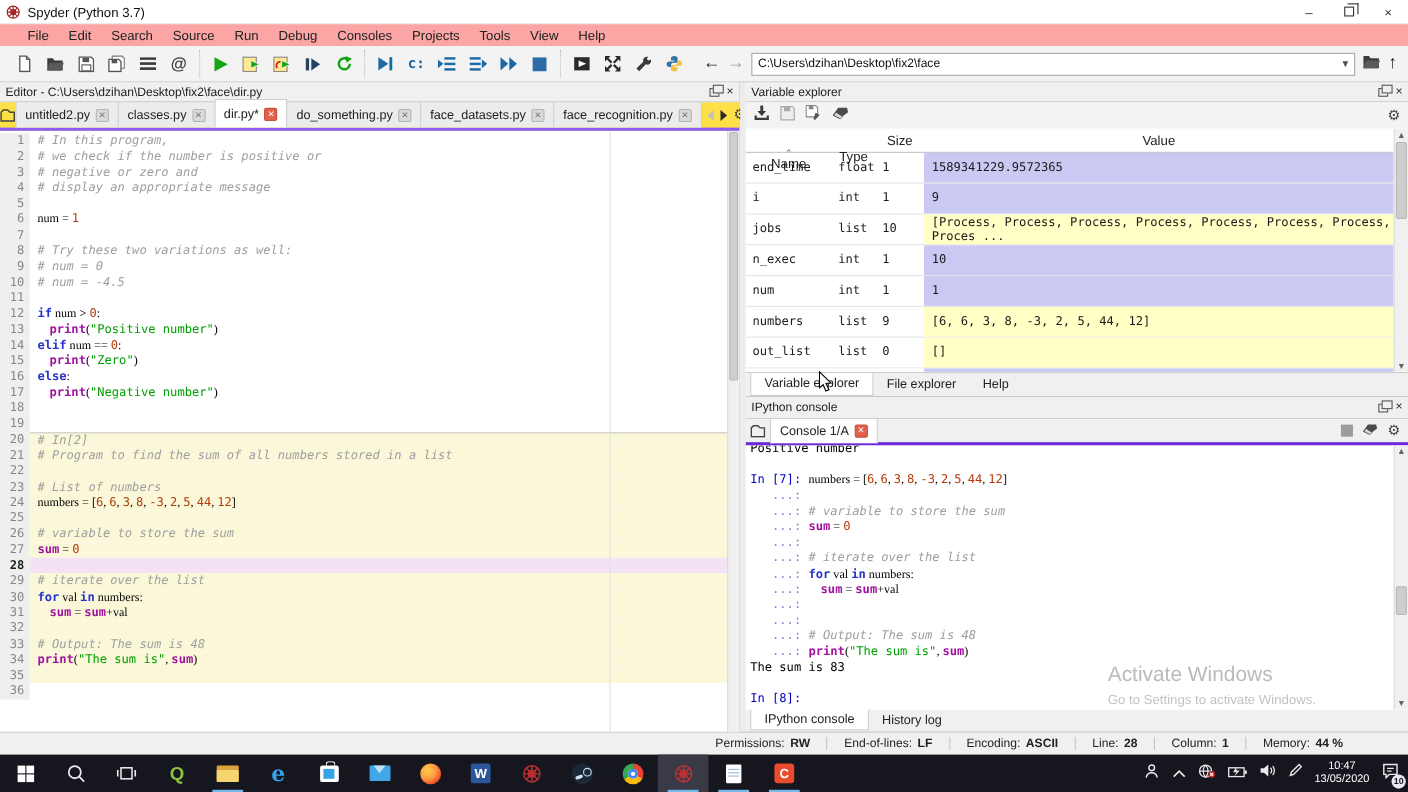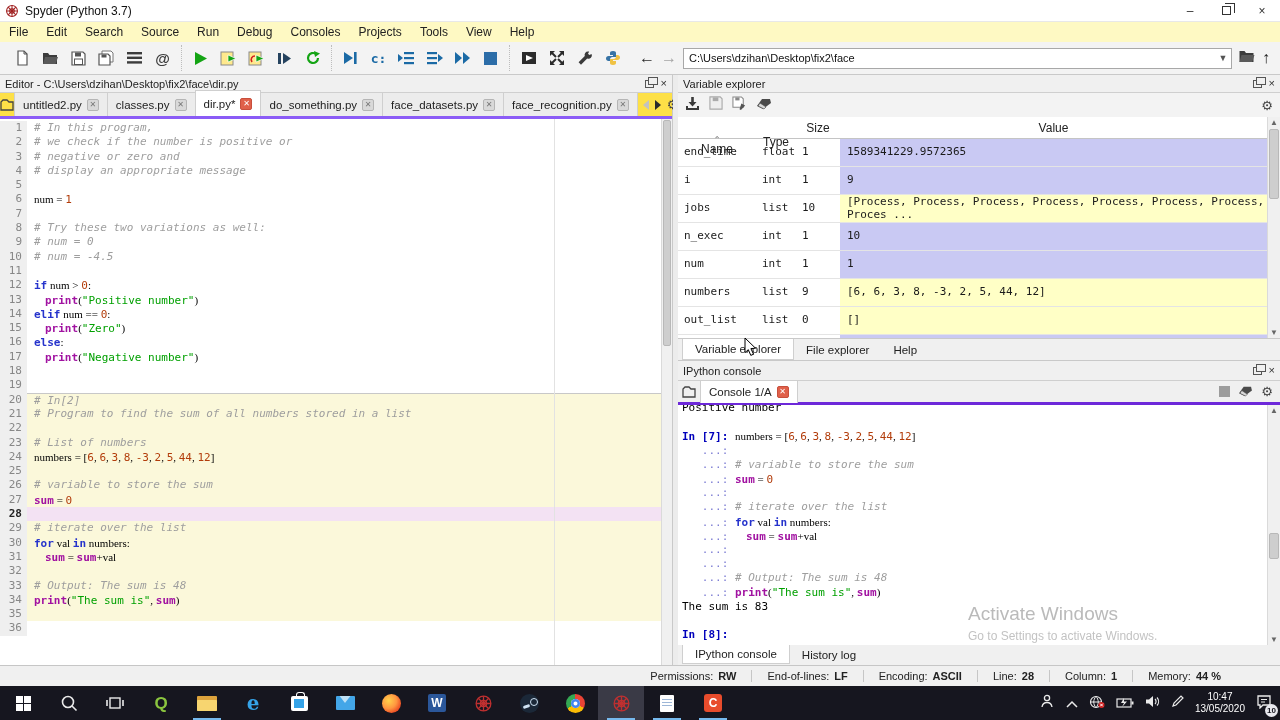--- a/index.html
+++ b/index.html
@@ -6,21 +6,21 @@
   html,body { width:1280px; height:720px; overflow:hidden; font-family:"Liberation Sans",sans-serif; }
   #app { width:1280px; height:720px; display:flex; flex-direction:column; background:#fff; position:relative; }
 
   
   .titlebar { height:22px; background:#ffffff; display:flex; align-items:center; border-bottom:1px solid #e8e8e8; }
   .titlebar .app-title { font-size:12px; color:#111; margin-left:6px; }
   .win-controls { margin-left:auto; display:flex; height:100%; }
   .win-btn { width:36px; height:100%; display:flex; align-items:center; justify-content:center; font-size:12px; color:#333; }
   .max-ico { width:9px; height:9px; border:1px solid #333; position:relative; background:#fff; }
   .max-ico::before { content:''; position:absolute; left:2px; top:-4px; width:9px; height:9px; border:1px solid #333; border-bottom:none; border-left:none; }
-  .menubar { height:20px; background:#fef9c3; display:flex; align-items:center; padding-left:0; }
+  .menubar { height:20px; background:#fca5a5; display:flex; align-items:center; padding-left:16px; }
   .menu-item { font-size:12px; color:#222; padding:0 9px; }
 
   
   .toolbar { height:33px; background:#f3f3f3; border-bottom:1px solid #c9c9c9; display:flex; align-items:center; padding:0 4px; }
   .tgroup { display:flex; align-items:center; gap:3px; padding:0 6px; border-left:1px dotted #bdbdbd; height:26px; }
   .tgroup:first-child { border-left:none; }
   .tbtn { width:25px; height:25px; display:flex; align-items:center; justify-content:center; }
   .addr { display:flex; align-items:center; gap:6px; margin-left:8px; flex:1; padding-right:6px; }
   .nav-arrow { font-size:16px; font-weight:bold; color:#2b2b2b; }
   .nav-arrow.dim { color:#a4a4a4; }
@@ -68,21 +68,21 @@
   .vsb .thumb { position:absolute; left:1px; right:1px; background:#cecece; border:1px solid #b8b8b8; border-radius:2px; }
 
   
   .tk-c { color:#9e9e9e; font-style:italic; }
   .tk-k { color:#2633cc; font-weight:bold; }
   .tk-b { color:#a112a1; font-weight:bold; }
   .tk-s { color:#00a000; }
   .tk-n { color:#b23c0a; }
   .tk-p { color:#000;font-family:Liberation Serif, serif; }
   .tk-o { color:#000; }
-  .tk-P { color:#0000bb; font-weight:bold; }
+  .tk-P { color:#0000bb; font-weight:normal; }
   .tk-C { color:#7d7dd4; }
 
   
   .ve-toolbar { height:24px; background:#f3f3f3; display:flex; align-items:center; gap:9px; padding:0 7px; }
   .ve-toolbar .gear { margin-left:auto; }
   .ve-table { height:222px; background:#fff; position:relative; overflow:hidden; border-bottom:1px solid #c9c9c9; }
   .vhead { display:flex; height:22px; border-bottom:1px solid #c4c4c4; font-size:12px; color:#222; align-items:center; background:#fff; }
   .vhead > div { text-align:center; }
   .vh-name { width:78px; position:relative;margin-top:42px; }
   .vh-name .sort { position:absolute; top:-7px; left:50%; transform:translateX(-50%); font-size:8px; color:#555; }
@@ -161,21 +161,21 @@
   .ico-store { width:17px; height:15px; background:#fff; border-radius:2px; position:relative; }
   .ico-store::before { content:''; position:absolute; left:5px; top:-4px; width:7px; height:5px; border:1.5px solid #fff; border-bottom:none; border-radius:3px 3px 0 0; }
   .ico-store::after { content:''; position:absolute; left:3.5px; top:3px; width:10px; height:9px; background:
       linear-gradient(#35a3e8,#35a3e8); }
   .ico-notepad { width:14px; height:17px; background:#fff; border-radius:1px; position:relative; }
   .ico-notepad::after { content:''; position:absolute; left:2px; top:4px; width:10px; height:1.5px; background:#9db7d8; box-shadow:0 3px 0 #9db7d8, 0 6px 0 #9db7d8; }
   .ico-mail { width:19px; height:14px; background:#43a6e8; position:relative; border-radius:1px; overflow:hidden; }
   .ico-mail::after { content:''; position:absolute; left:-2px; top:-8px; width:23px; height:15px; background:#bfe2f8; transform:rotate(0deg); clip-path:polygon(0 0, 50% 100%, 100% 0); }
 
   
-  .watermark { position:absolute; left:968px; top:603px; color:#a9a9a9; opacity:.8; z-index:6; pointer-events:none; }
+  .watermark { position:absolute; left:1007px; top:603px; color:#a9a9a9; opacity:.8; z-index:6; pointer-events:none; }
   .watermark .w1 { font-size:19px; }
   .watermark .w2 { font-size:12px; margin-top:4px; color:#b3b3b3; }
   .mouse-cursor { position:absolute; left:744px; top:337px; z-index:9; }
 </style>
 </head>
 <body>
 
 <div id="app">
 
   <div class="titlebar">

